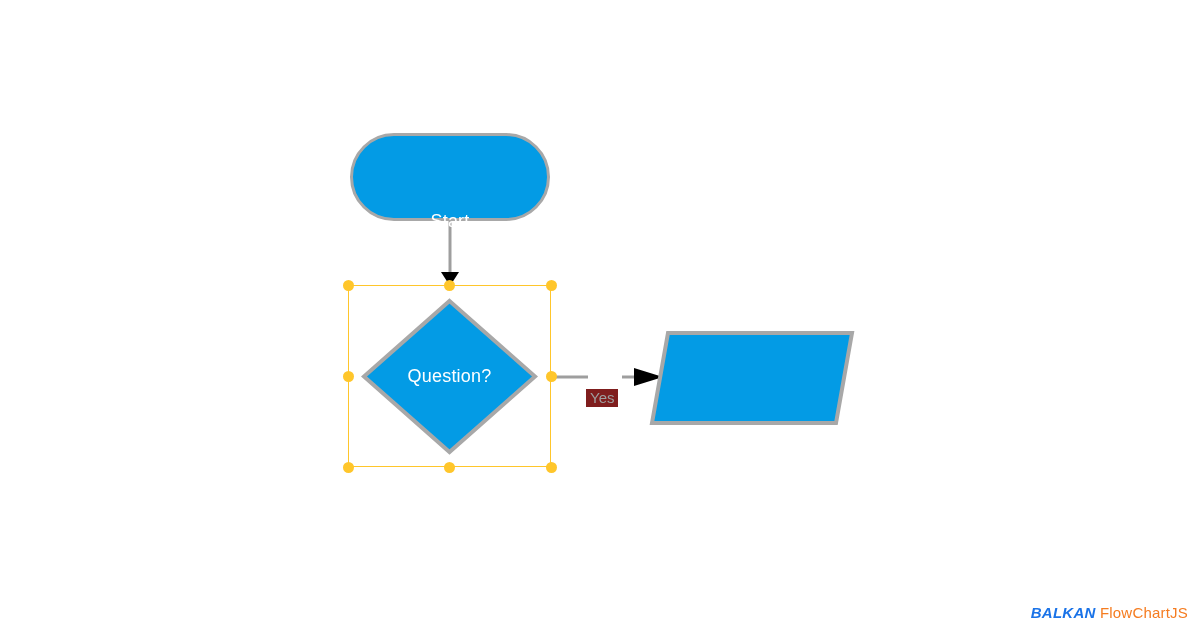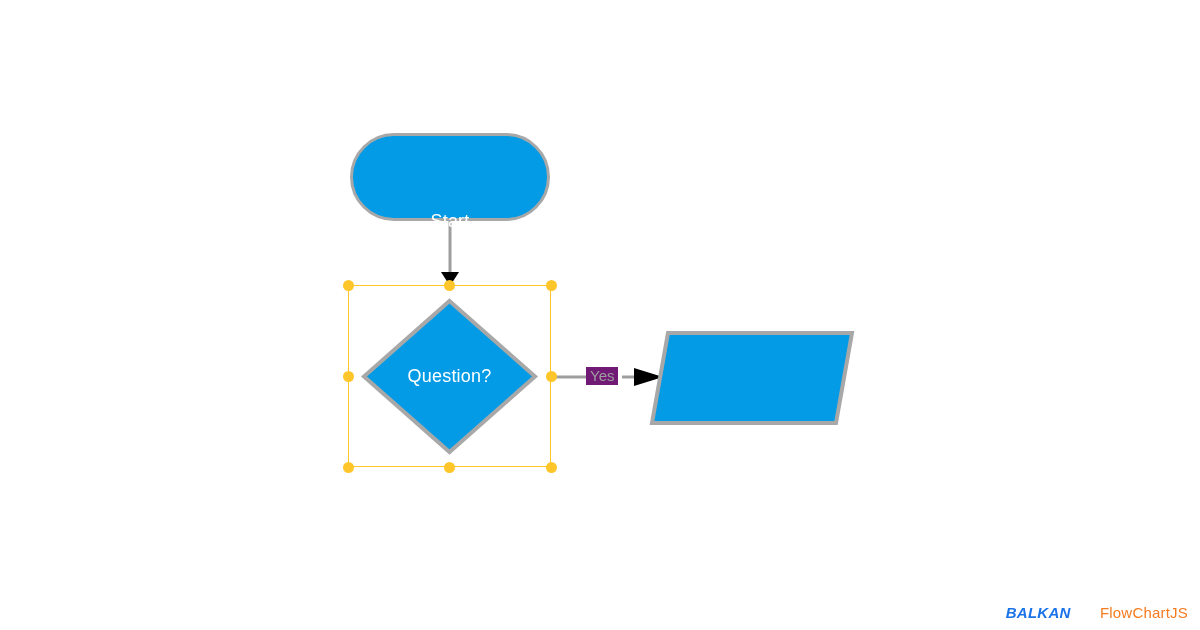--- a/index.html
+++ b/index.html
@@ -132,24 +132,24 @@
     top: 0;
     width: 1200px;
     height: 630px;
     z-index: 3;
   }
   #connector-layer svg { display: block; }
 
   #yes-label {
     position: absolute;
     left: 586px;
-    top: 367px;
+    top: 389px;
     color: #9e9e9e;
     font-size: 15px;
-    background: #701a75;
+    background: #7f1d1d;
     padding: 0 4px;
     line-height: 18px;
     z-index: 5;
     white-space: nowrap;
   }
 
   
   #watermark {
     position: absolute;
     right: 12px;
@@ -162,21 +162,20 @@
   #watermark .brand {
     color: #1a73e8;
     font-weight: bold;
     letter-spacing: .3px;
     font-style: italic;
   }
   #watermark .product {
     color: #f57c20;
     font-weight: 400;
     letter-spacing: .2px;
-    margin-left: 25px;
   }
 </style>
 </head>
 <body>
 
 <div id="canvas">
 
   <div id="connector-layer">
     <svg width="1200" height="630" xmlns="http://www.w3.org/2000/svg">
 

